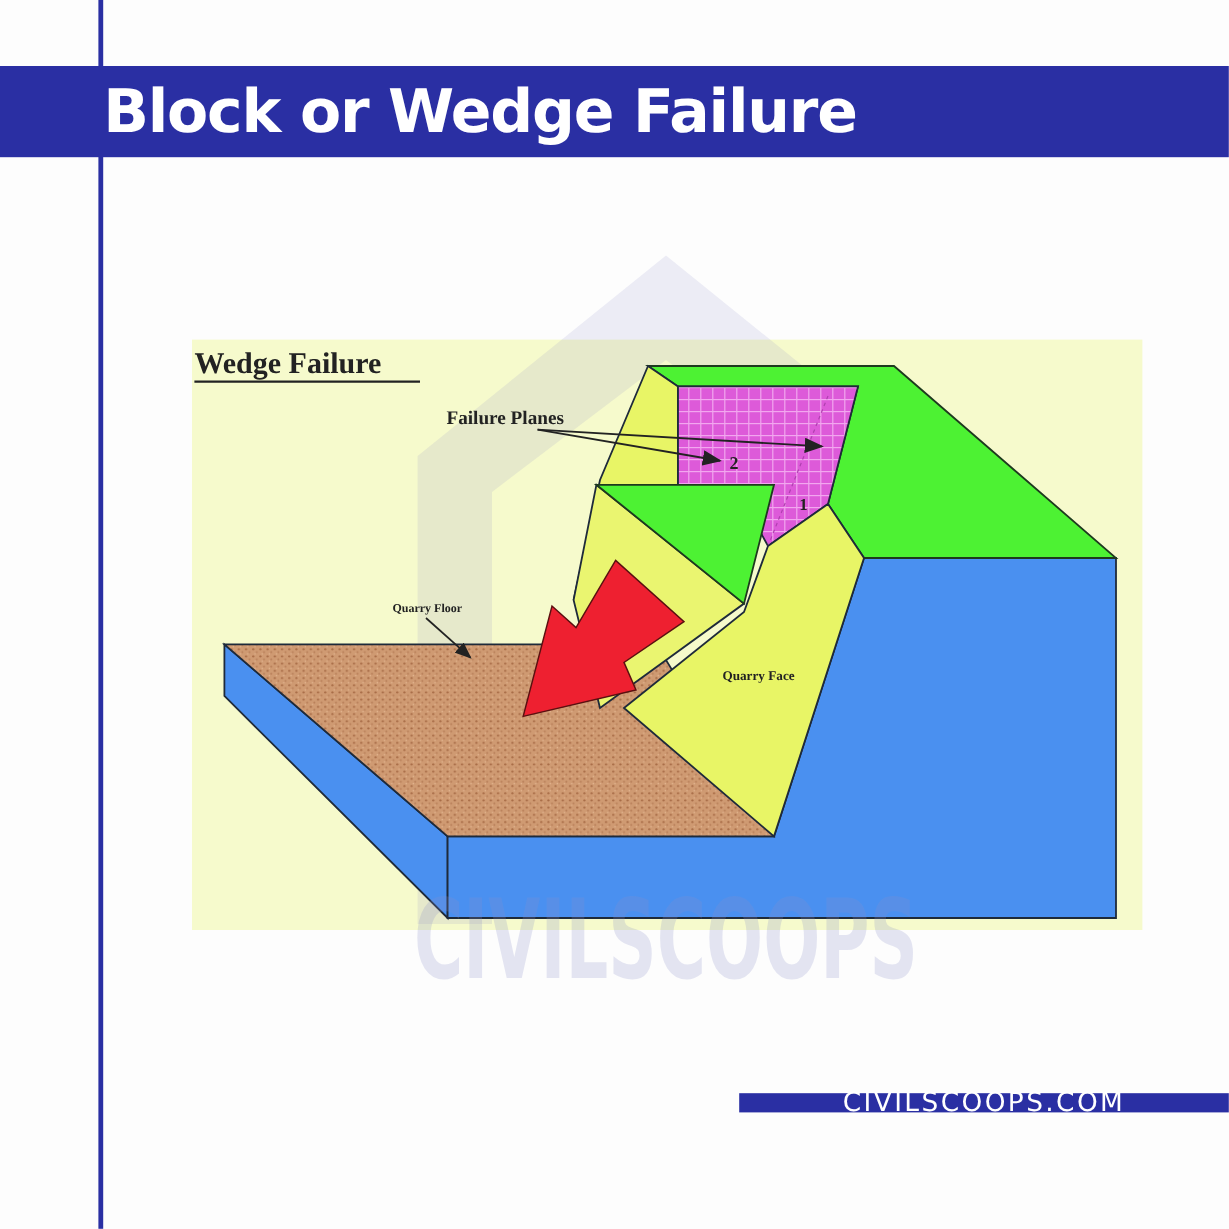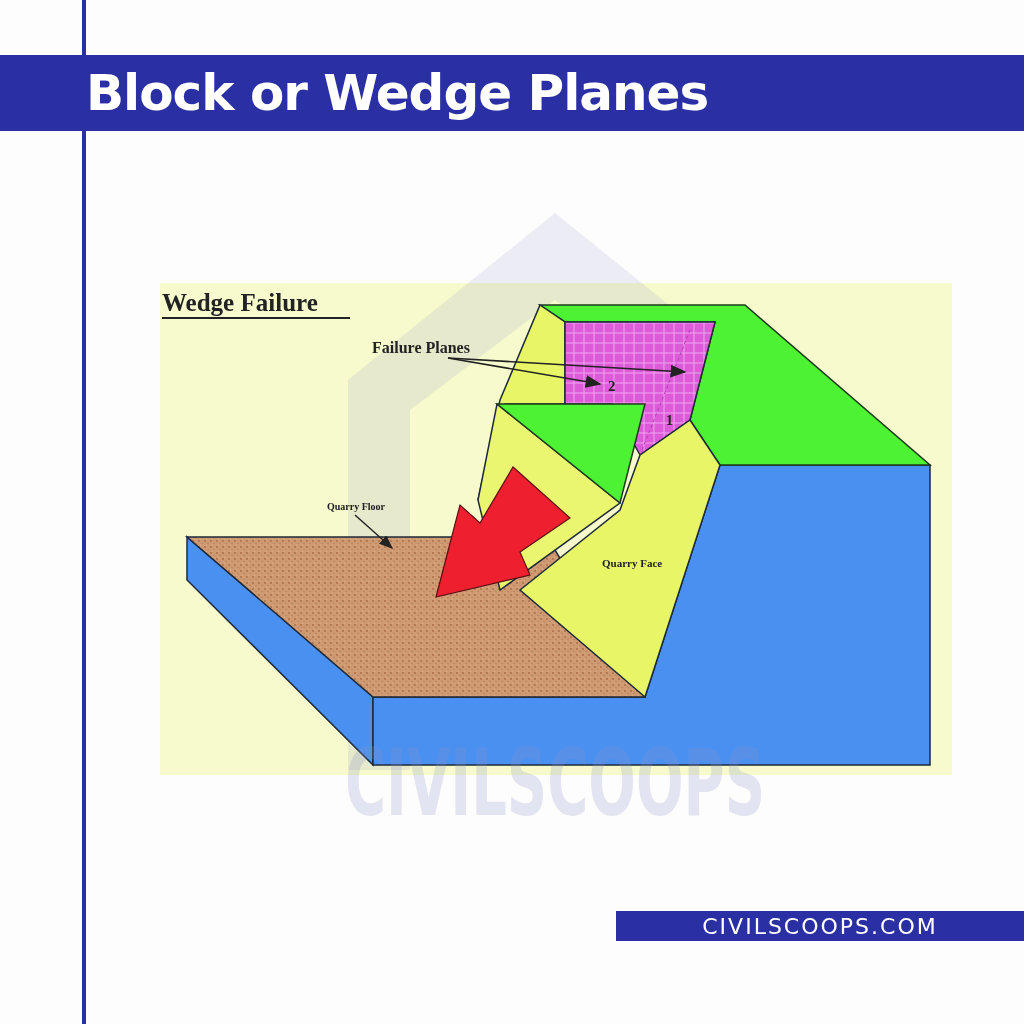--- a/index.html
+++ b/index.html
@@ -1,29 +1,29 @@
 <!DOCTYPE html>
 <html><head>
 <meta charset="utf-8">
 <style>
   html, body { margin:0; padding:0; }
   body { width:1024px; height:1024px; background:#fdfdfd; position:relative; overflow:hidden; font-family:"DejaVu Sans", sans-serif; }
   .vline { position:absolute; left:82px; top:0; width:4px; height:1024px; background:#2a2fa3; }
   .title-bar { position:absolute; left:0; top:55px; width:1024px; height:76px; background:#2a2fa3; }
   .title-text { position:absolute; left:86px; top:60px; color:#fff; font-family:"DejaVu Sans", sans-serif; font-weight:bold; font-size:50px; letter-spacing:-1px; line-height:66px; }
   .diagram { position:absolute; left:0; top:0; width:1024px; height:1024px; }
-  .footer-badge { position:absolute; left:616px; top:911px; width:408px; height:30px; background:#2a2fa3; color:#fff; display:flex; align-items:center; justify-content:center; font-family:"DejaVu Sans", sans-serif; font-size:22px; letter-spacing:2px; }
+  .footer-badge { position:absolute; left:616px; top:911px; width:408px; height:16px; background:#2a2fa3; color:#fff; display:flex; align-items:center; justify-content:center; font-family:"DejaVu Sans", sans-serif; font-size:22px; letter-spacing:2px; }
   .svg-label-serif { font-family:"Liberation Serif", serif; font-weight:bold; fill:#222; }
 </style>
 </head>
 <body>
 
 <div class="vline"></div>
 <div class="title-bar"></div>
-<div class="title-text">Block or Wedge Planes</div>
+<div class="title-text">Block or Wedge Failure</div>
 
 <svg class="diagram" width="1024" height="1024" viewBox="0 0 1024 1024" xmlns="http://www.w3.org/2000/svg">
   <defs>
     <pattern id="grain" width="6" height="6" patternUnits="userSpaceOnUse">
       <rect width="6" height="6" fill="#cf9a72"></rect>
       <circle cx="1" cy="1" r="0.9" fill="#a86c47"></circle>
       <circle cx="4" cy="3.5" r="0.8" fill="#b9805a"></circle>
       <circle cx="2.5" cy="5" r="0.6" fill="#e2b48e"></circle>
     </pattern>
     <pattern id="plaid" width="10" height="10" patternUnits="userSpaceOnUse">

